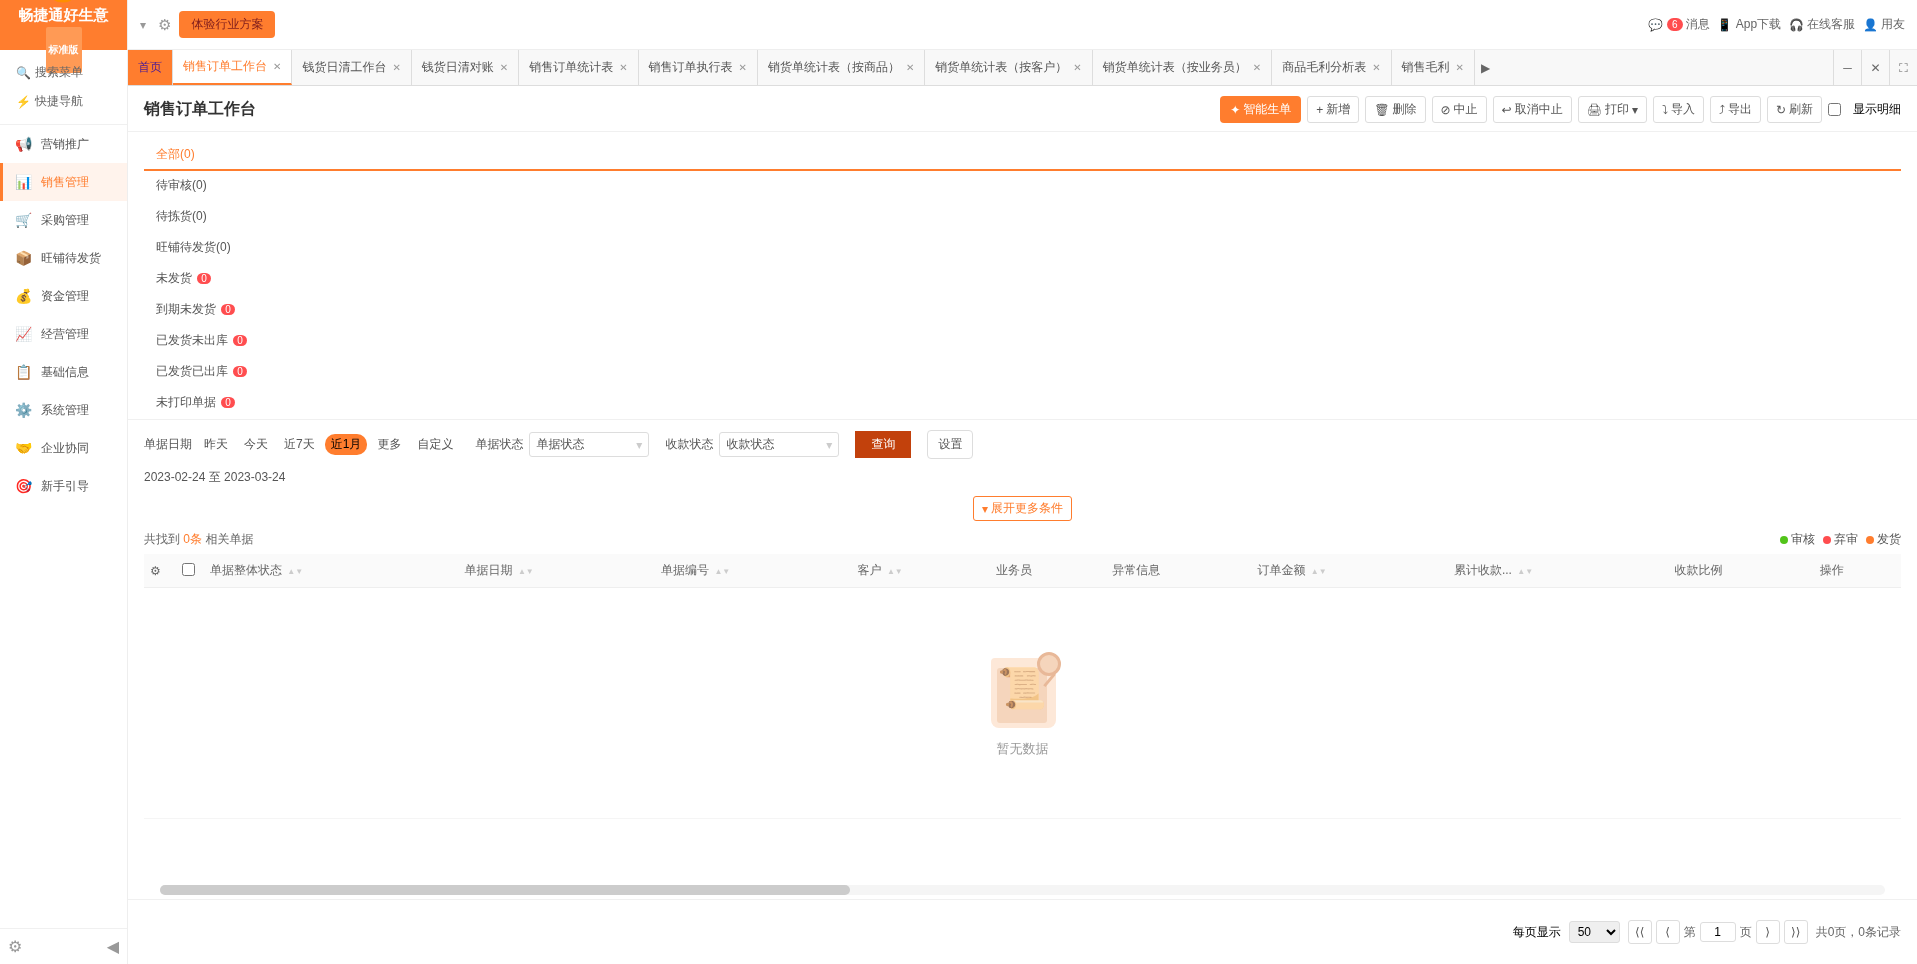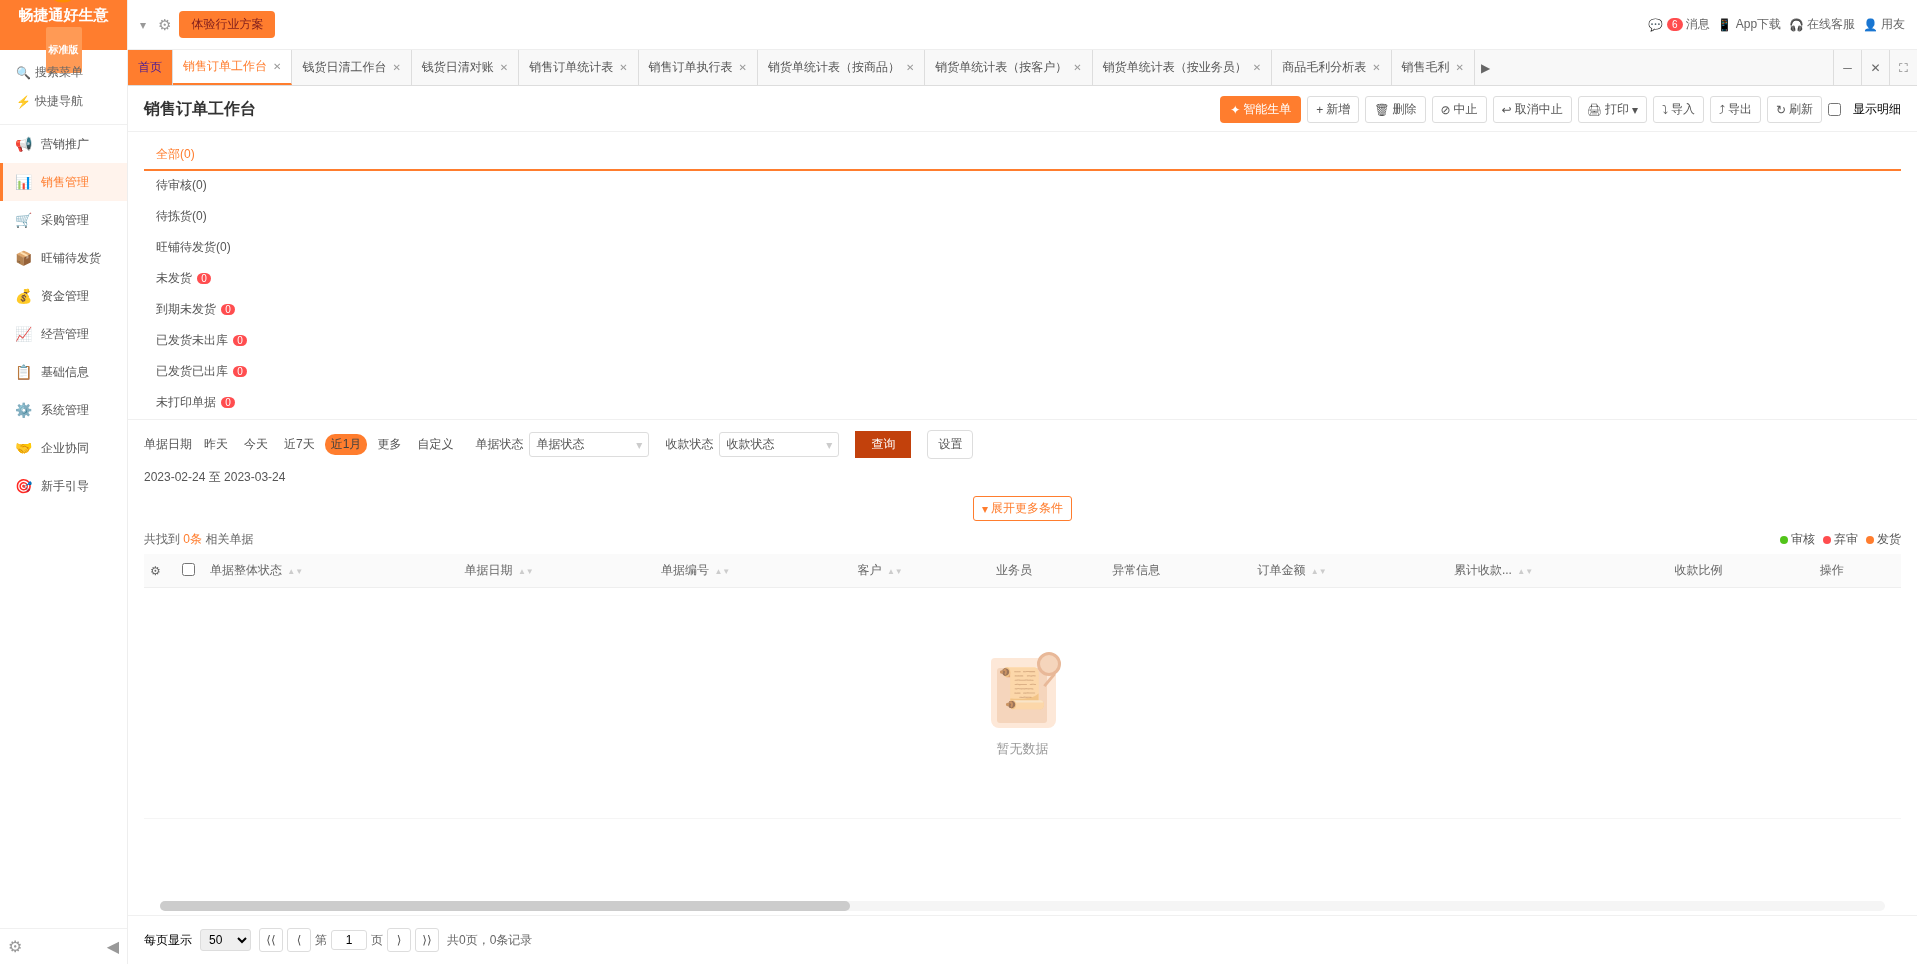--- a/index.html
+++ b/index.html
@@ -52,21 +52,21 @@
     .filter-tab { padding: 6px 12px; cursor: pointer; color: #555; border-bottom: 2px solid transparent; font-size: 12px; white-space: nowrap; }
     .filter-tab.active { color: #ff7d2e; border-bottom: 2px solid #ff7d2e; }
     .filter-tab .badge-red { background: #ff4d4f; color: #fff; border-radius: 8px; padding: 0 4px; font-size: 10px; }
 
     
     .search-bar { padding: 10px 16px; display: flex; align-items: center; gap: 16px; flex-wrap: wrap; }
     .search-field { display: flex; align-items: center; gap: 6px; }
     .search-label { color: #555; white-space: nowrap; }
     .date-filter { display: flex; align-items: center; gap: 4px; flex-wrap: wrap; }
     .date-btn { padding: 2px 6px; cursor: pointer; color: #555; border-radius: 3px; }
-    .date-btn.active { background: #ff7d2e; color: #404040; border-radius: 10px; }
+    .date-btn.active { background: #ff7d2e; color: #000000; border-radius: 10px; }
     .status-select { border: 1px solid #ddd; border-radius: 3px; padding: 3px 6px; color: #555; background: #fff; min-width: 120px; display: flex; align-items: center; justify-content: space-between; cursor: pointer; }
     .expand-btn { display: flex; align-items: center; gap: 3px; cursor: pointer; color: #ff7d2e; border: 1px solid #ff7d2e; border-radius: 3px; padding: 3px 8px; font-size: 12px; margin: 0 auto; }
 
     
     .table-toolbar { padding: 6px 16px; display: flex; align-items: center; justify-content: space-between; }
     .record-count { color: #666; }
     .record-count .num { color: #ff7d2e; }
     .toolbar-right { display: flex; align-items: center; gap: 8px; }
     .status-action { display: flex; align-items: center; gap: 3px; cursor: pointer; color: #555; font-size: 12px; }
     .dot { width: 8px; height: 8px; border-radius: 50%; display: inline-block; }
@@ -83,21 +83,21 @@
     tbody td { padding: 8px 6px; color: #333; }
     .checkbox-col { width: 32px; text-align: center; }
     .settings-col { width: 28px; }
 
     
     .empty-state { display: flex; flex-direction: column; align-items: center; justify-content: center; padding: 60px 0; gap: 12px; }
     .empty-icon { width: 80px; height: 80px; position: relative; }
     .empty-text { color: #999; font-size: 13px; }
 
     
-    .pagination { display: flex; align-items: center; padding: 12px 16px; border-top: 1px solid #f0f0f0; gap: 8px; }
+    .pagination { display: flex; align-items: center; justify-content: flex-end; padding: 20px 16px; border-top: 1px solid #f0f0f0; gap: 8px; }
     .page-size-select { border: 1px solid #ddd; border-radius: 3px; padding: 2px 4px; }
     .page-nav { display: flex; align-items: center; gap: 4px; }
     .page-nav-btn { width: 24px; height: 24px; display: flex; align-items: center; justify-content: center; border: 1px solid #ddd; border-radius: 3px; cursor: pointer; color: #555; background: #fff; }
     .page-nav-btn:disabled { color: #ccc; cursor: default; }
     .page-input { width: 36px; border: 1px solid #ddd; border-radius: 3px; text-align: center; padding: 2px; }
     .page-info { color: #666; }
 
     
     .table-wrap::-webkit-scrollbar { height: 6px; width: 6px; }
     .table-wrap::-webkit-scrollbar-thumb { background: #ddd; border-radius: 3px; }

